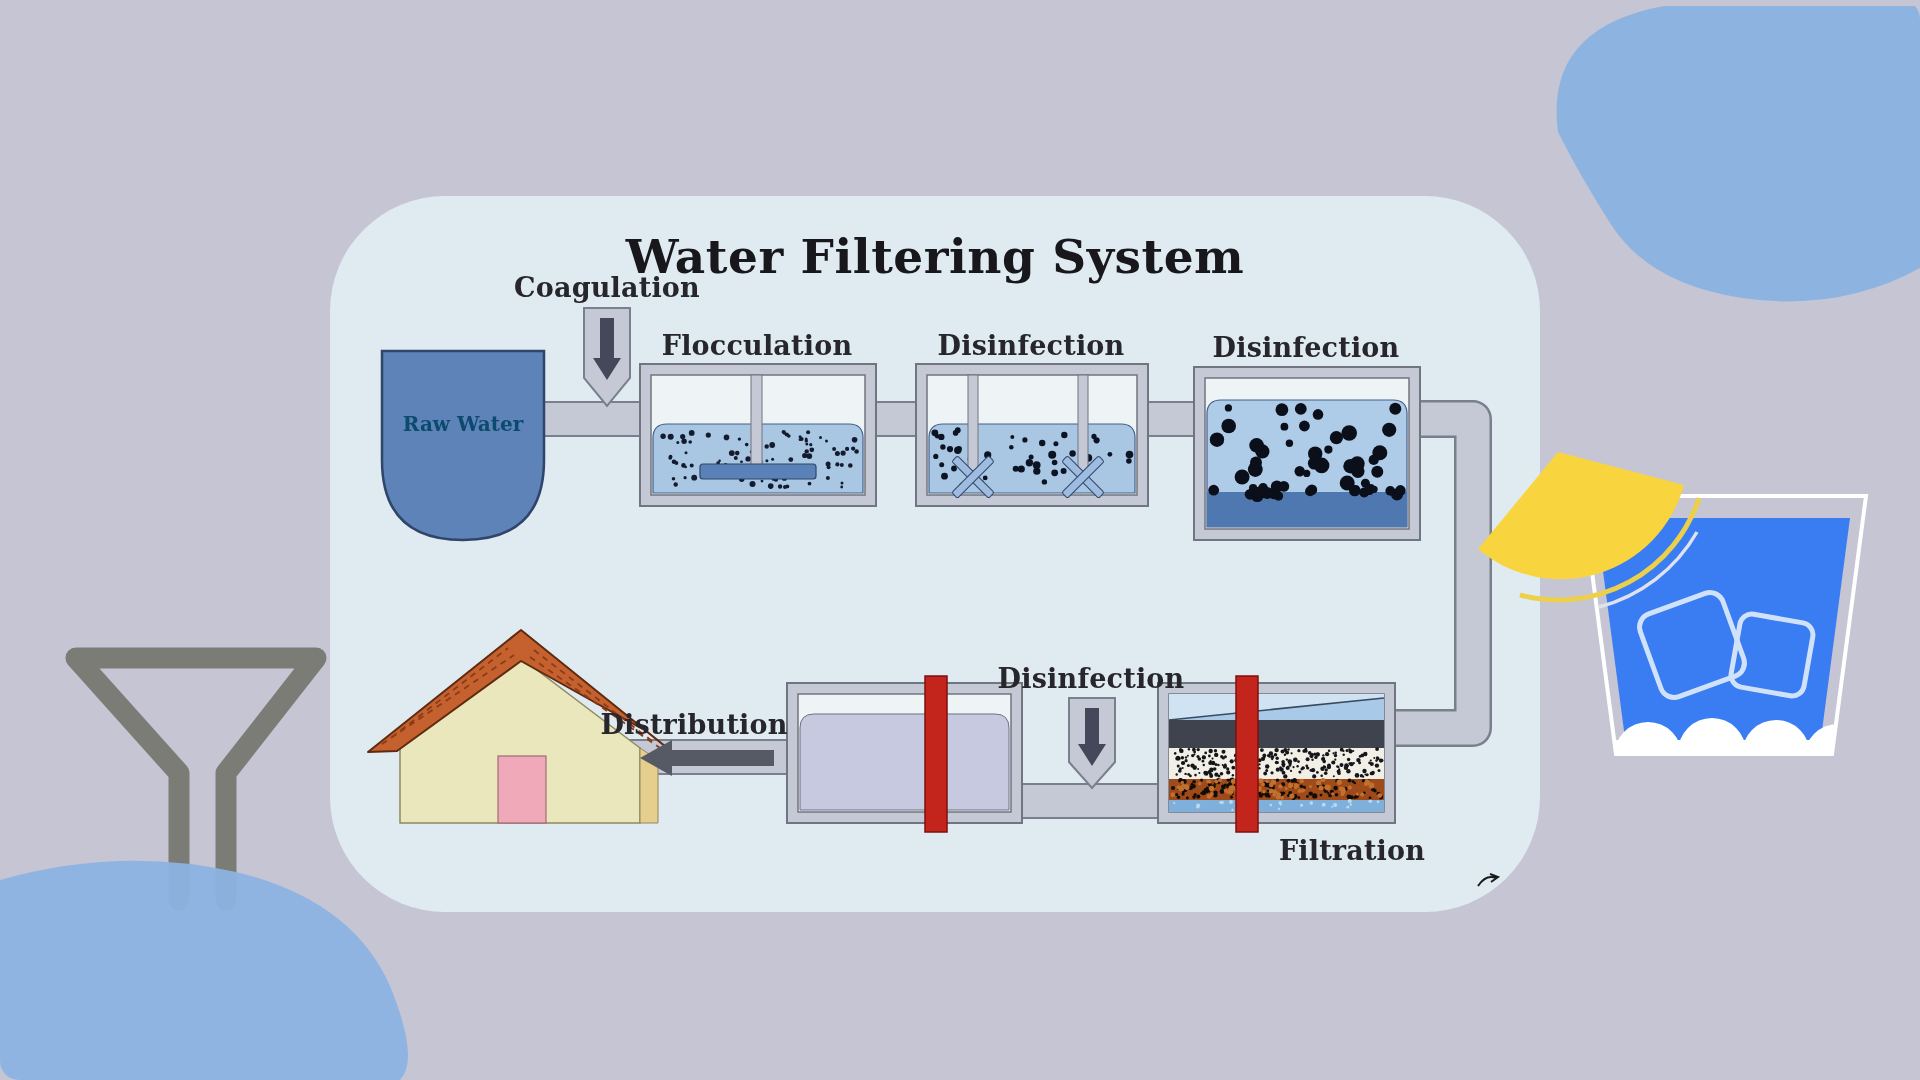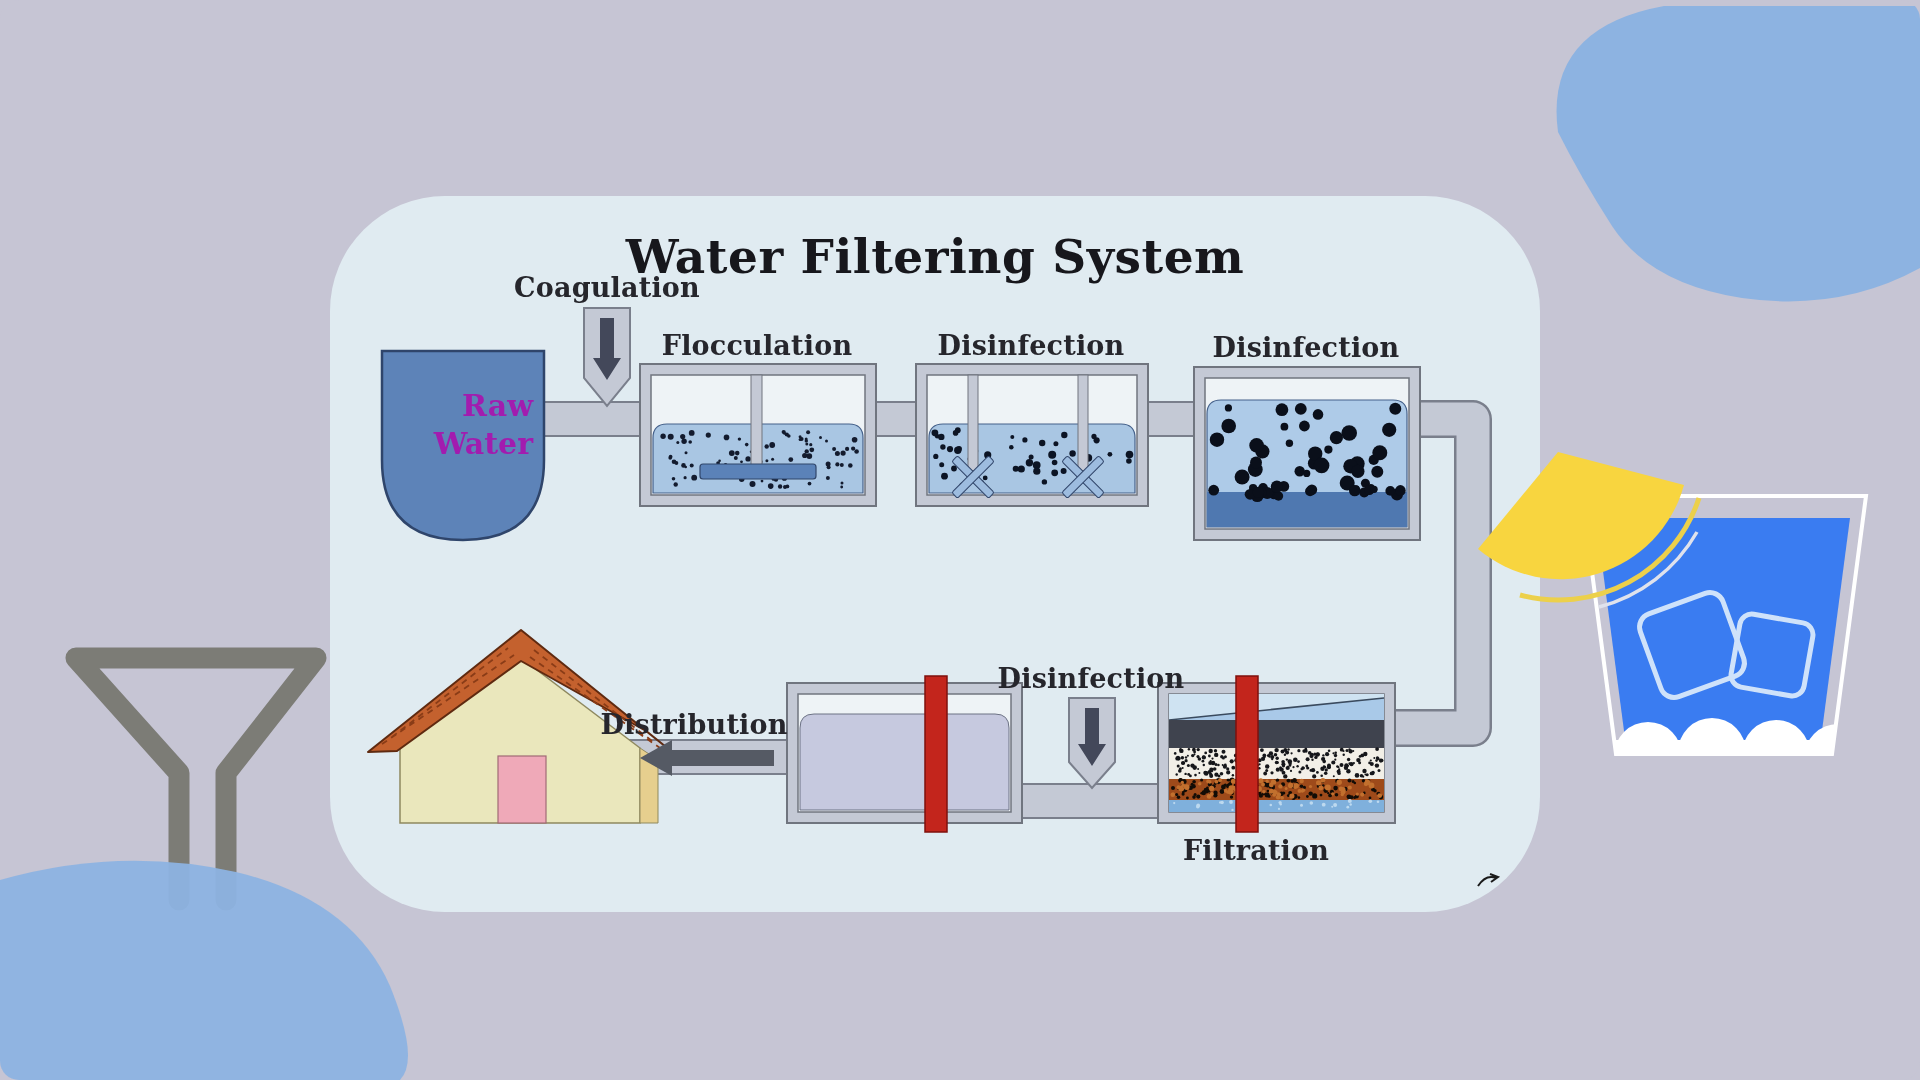--- a/index.html
+++ b/index.html
@@ -3,22 +3,22 @@
 <meta charset="utf-8">
 <style>
   html,body{margin:0;padding:0;background:#c6c5d4;}
   .stage{position:relative;width:1920px;height:1080px;overflow:hidden;background:#c6c5d4;
          font-family:"DejaVu Serif", serif;border-radius:19px;}
   .stage svg{position:absolute;inset:0;}
   .lbl{position:absolute;transform:translate(-50%,-50%);white-space:nowrap;
        color:#26262c;font-size:27px;font-weight:600;letter-spacing:.2px;z-index:5;}
   .title{position:absolute;transform:translate(-50%,-50%);white-space:nowrap;
        color:#17171c;font-size:47px;font-weight:700;letter-spacing:.5px;z-index:5;}
-  .rawlbl{position:absolute;transform:translate(-50%,-50%);width:140px;text-align:right;
-       color:#a21caf;font-size:30px;font-weight:700;line-height:1.25;z-index:5;}
+  .rawlbl{position:absolute;transform:translate(-50%,-50%);width:140px;text-align:center;
+       color:#0c4a6e;font-size:20px;font-weight:700;line-height:1.25;z-index:5;}
 </style>
 </head>
 <body>
 
 <div class="stage">
 
 <svg width="1920" height="1080" viewBox="0 0 1920 1080">
   <defs>
     <clipPath id="glassclip">
       <polygon points="1582,496 1866,496 1832,754 1616,754"></polygon>
@@ -832,16 +832,16 @@
   <path d="M1478,886 q8,-12 18,-8 m-6,-4 l8,3 -7,5" fill="none" stroke="#1a1a1a" stroke-width="2"></path>
 </svg>
 
 <div class="title" style="left:935px;top:256px">Water Filtering System</div>
 <div class="lbl" style="left:607px;top:287px">Coagulation</div>
 <div class="lbl" style="left:757px;top:345px">Flocculation</div>
 <div class="lbl" style="left:1031px;top:345px">Disinfection</div>
 <div class="lbl" style="left:1306px;top:347px">Disinfection</div>
 <div class="rawlbl" style="left:463px;top:424px">Raw Water</div>
 <div class="lbl" style="left:1091px;top:678px">Disinfection</div>
-<div class="lbl" style="left:1256px;top:850px">Filtration</div>
+<div class="lbl" style="left:1352px;top:850px">Filtration</div>
 <div class="lbl" style="left:694px;top:724px">Distribution</div>
 
 </div>
 
 </body></html>

